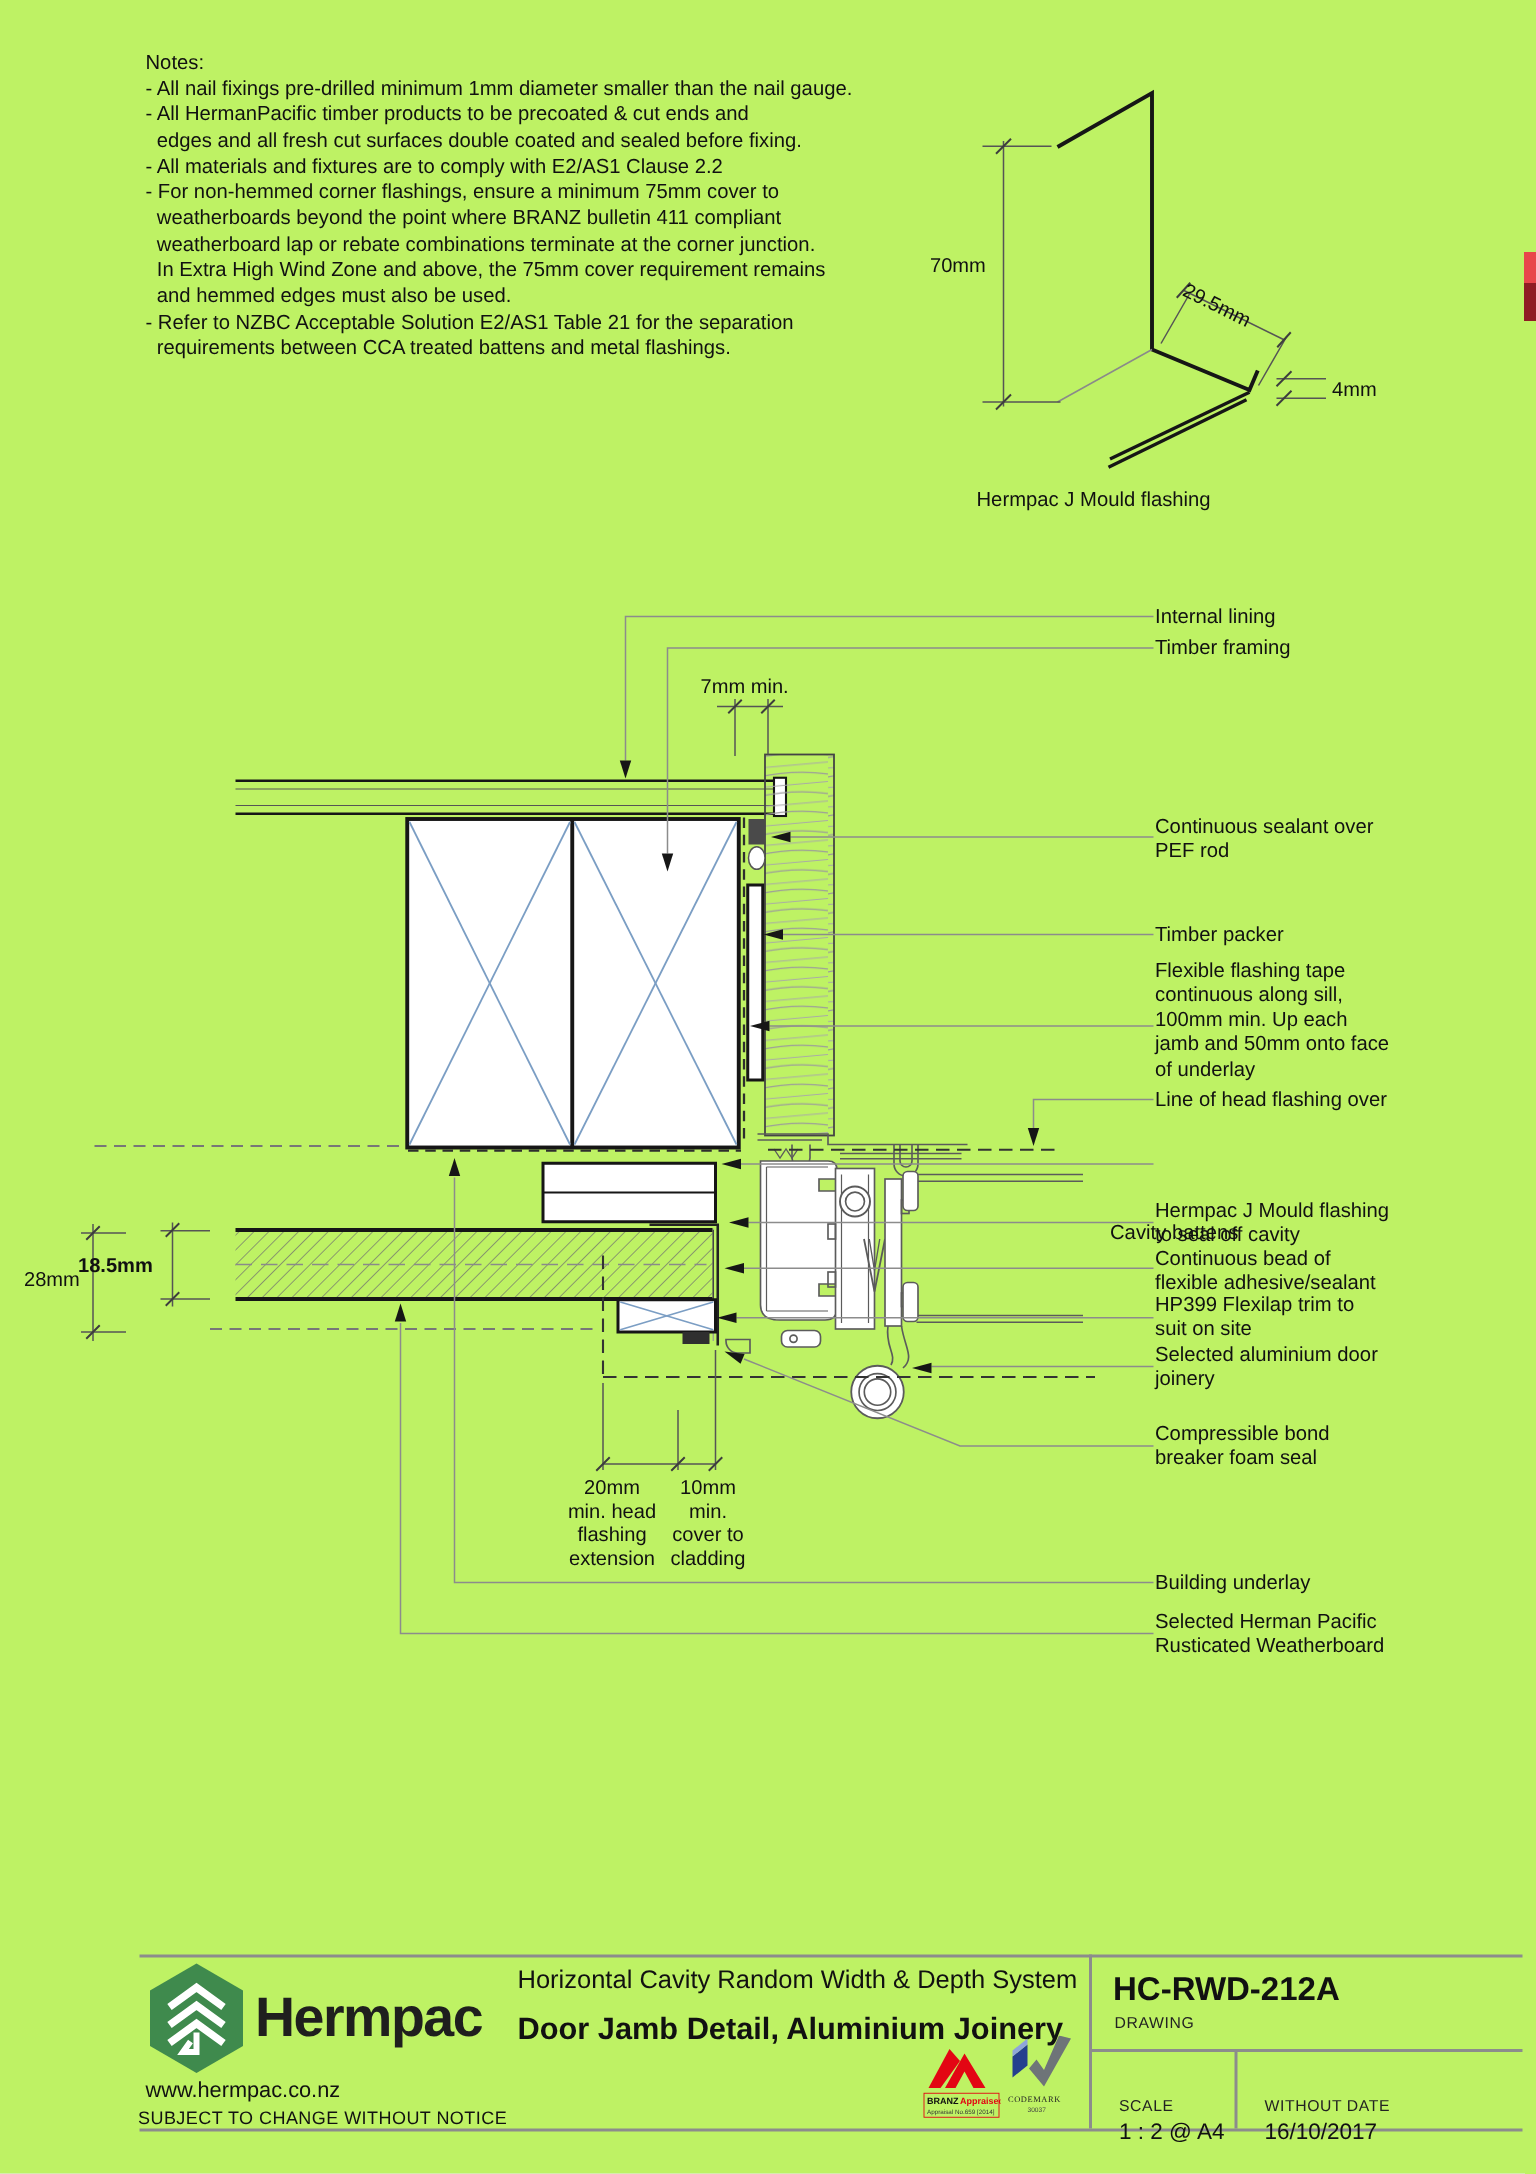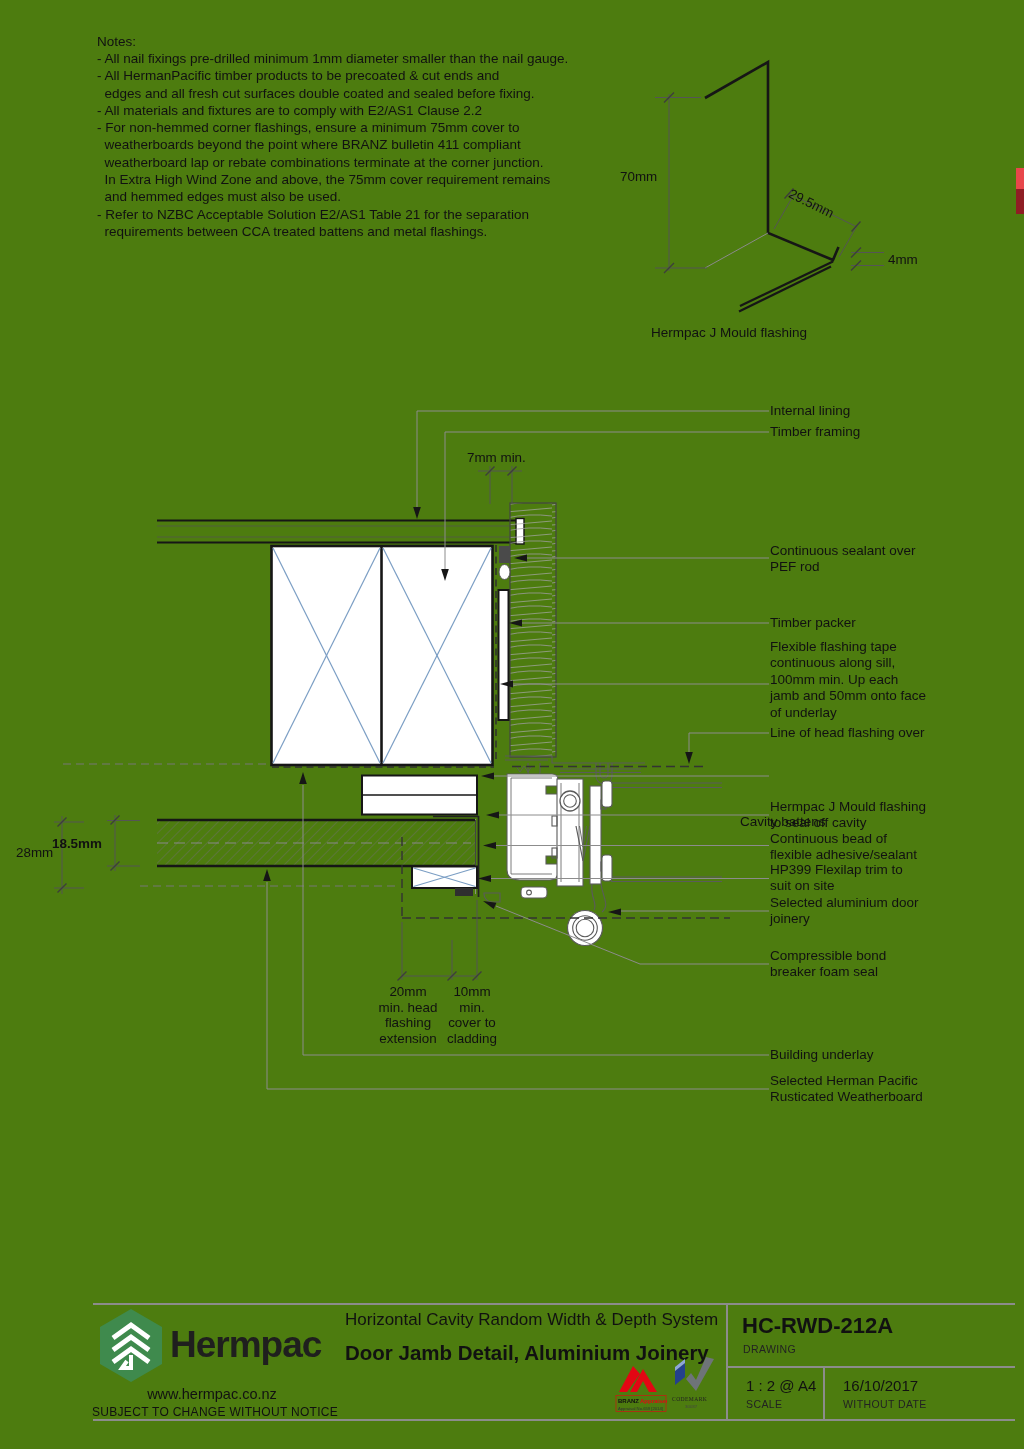--- a/index.html
+++ b/index.html
@@ -1,37 +1,37 @@
 <!DOCTYPE html>
 <html><head>
 <meta charset="utf-8">
 <style>
   html,body{margin:0;padding:0;background:#e8e8e8;}
-  .page{position:relative;width:1024px;height:1449px;background:#4d7c0f;overflow:hidden;
+  .page{position:relative;width:1024px;height:1449px;background:#bef264;overflow:hidden;
         font-family:"Liberation Sans",sans-serif;color:#111;}
   .abs{position:absolute;}
   svg.art{position:absolute;left:0;top:0;}
   .note-title{font:13.5px/17px "Liberation Sans",sans-serif;}
   .note{font:13.5px/17.3px "Liberation Sans",sans-serif;white-space:pre;}
   .lbl{font:13.5px/16.4px "Liberation Sans",sans-serif;white-space:pre;}
   .dim{font:13.4px/15.6px "Liberation Sans",sans-serif;white-space:pre;}
   .dimc{text-align:center;}
   .rot{transform:rotate(26.5deg);transform-origin:left top;}
   .caption{font:13.5px/16px "Liberation Sans",sans-serif;}
   
   .tb-rule{border-top:2px solid #8c8c8c;}
   .tb-vline{border-left:2px solid #8c8c8c;}
   .brand{font:700 37px/38px "Liberation Sans",sans-serif;color:#1f1f1e;letter-spacing:-1px;}
   .url{font:14.5px/16px "Liberation Sans",sans-serif;}
   .disclaimer{font:12px/14px "Liberation Sans",sans-serif;letter-spacing:.3px;}
   .sysname{font:17px/20px "Liberation Sans",sans-serif;}
   .dwgtitle{font:700 20.5px/24px "Liberation Sans",sans-serif;}
   .dwgnum{font:700 22px/24px "Liberation Sans",sans-serif;}
   .smallcap{font:10.5px/12px "Liberation Sans",sans-serif;color:#222;letter-spacing:.4px;}
-  .cellval{font:15px/17px "Liberation Sans",sans-serif;}
+  .cellval{font:15px/17px "Liberation Sans",sans-serif;margin-top:36px;}
   .artifact{background:linear-gradient(180deg,#e8474b 0 45%,#8f1d24 45% 100%);}
 </style>
 </head>
 <body>
 
 <div class="page">
 
   <svg class="art" width="1024" height="1449" viewBox="0 0 1024 1449">
     <defs>
       <pattern id="wbhatch" width="7" height="7" patternUnits="userSpaceOnUse" patternTransform="rotate(45)">
@@ -272,21 +272,21 @@
   <svg class="abs" style="left:97px;top:1308px;" width="68" height="75" viewBox="0 0 68 75">
     <polygon points="34,1 65,19 65,56 34,74 3,56 3,19" fill="#3f8a4d"></polygon>
     <g stroke="#ffffff" stroke-width="5" fill="none">
       <polyline points="16,30 34,17 52,30"></polyline>
       <polyline points="16,42 34,29 52,42"></polyline>
       <polyline points="16,54 34,41 52,54"></polyline>
     </g>
     <path d="M34,47 V60 H25 L30,53" stroke="#ffffff" stroke-width="4" fill="none"></path>
   </svg>
   <div class="abs brand" style="left:170px;top:1326px;">Hermpac</div>
-  <div class="abs url" style="left:97px;top:1386px;width:230px;text-align:center;">www.hermpac.co.nz</div>
+  <div class="abs url" style="left:97px;top:1386px;width:230px;">www.hermpac.co.nz</div>
   <div class="abs disclaimer" style="left:92px;top:1405px;">SUBJECT TO CHANGE WITHOUT NOTICE</div>
 
   <div class="abs sysname" style="left:345px;top:1310px;text-align:right;">Horizontal Cavity Random Width &amp; Depth System</div>
   <div class="abs dwgtitle" style="left:345px;top:1341px;">Door Jamb Detail, Aluminium Joinery</div>
 
   <div class="abs dwgnum" style="left:742px;top:1314px;">HC-RWD-212A</div>
   <div class="abs smallcap" style="left:743px;top:1343px;">DRAWING</div>
   <div class="abs cellval" style="left:746px;top:1377px;">1 : 2 @ A4</div>
   <div class="abs smallcap" style="left:746px;top:1398px;">SCALE</div>
   <div class="abs cellval" style="left:843px;top:1377px;">16/10/2017</div>

